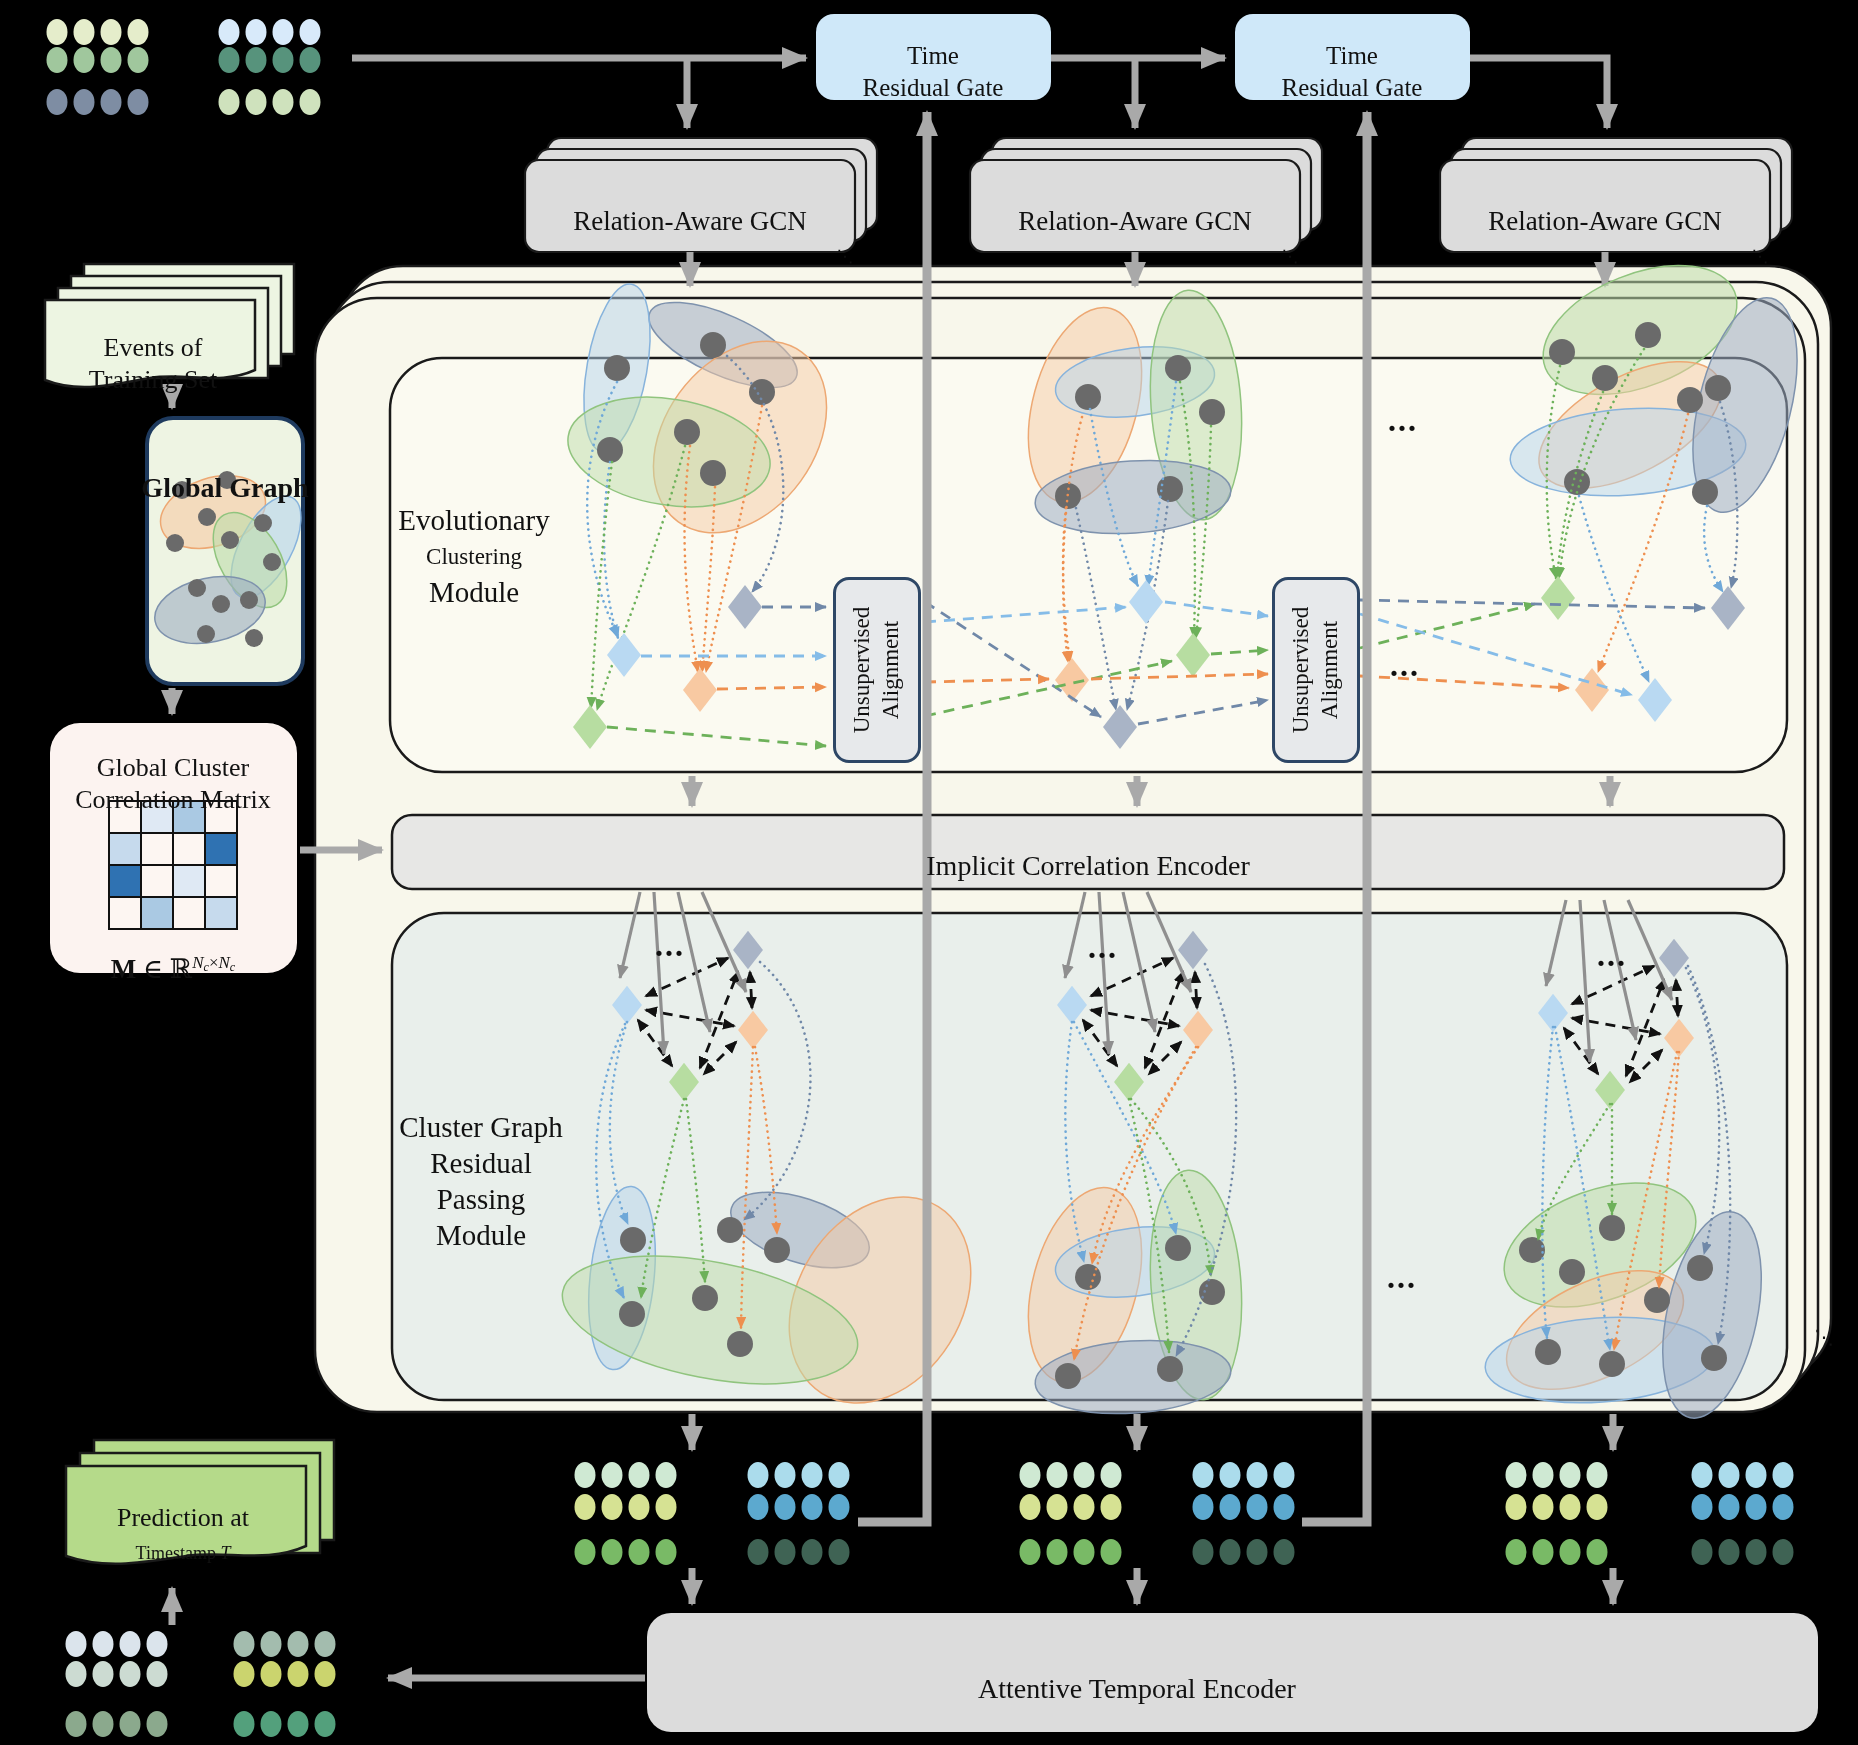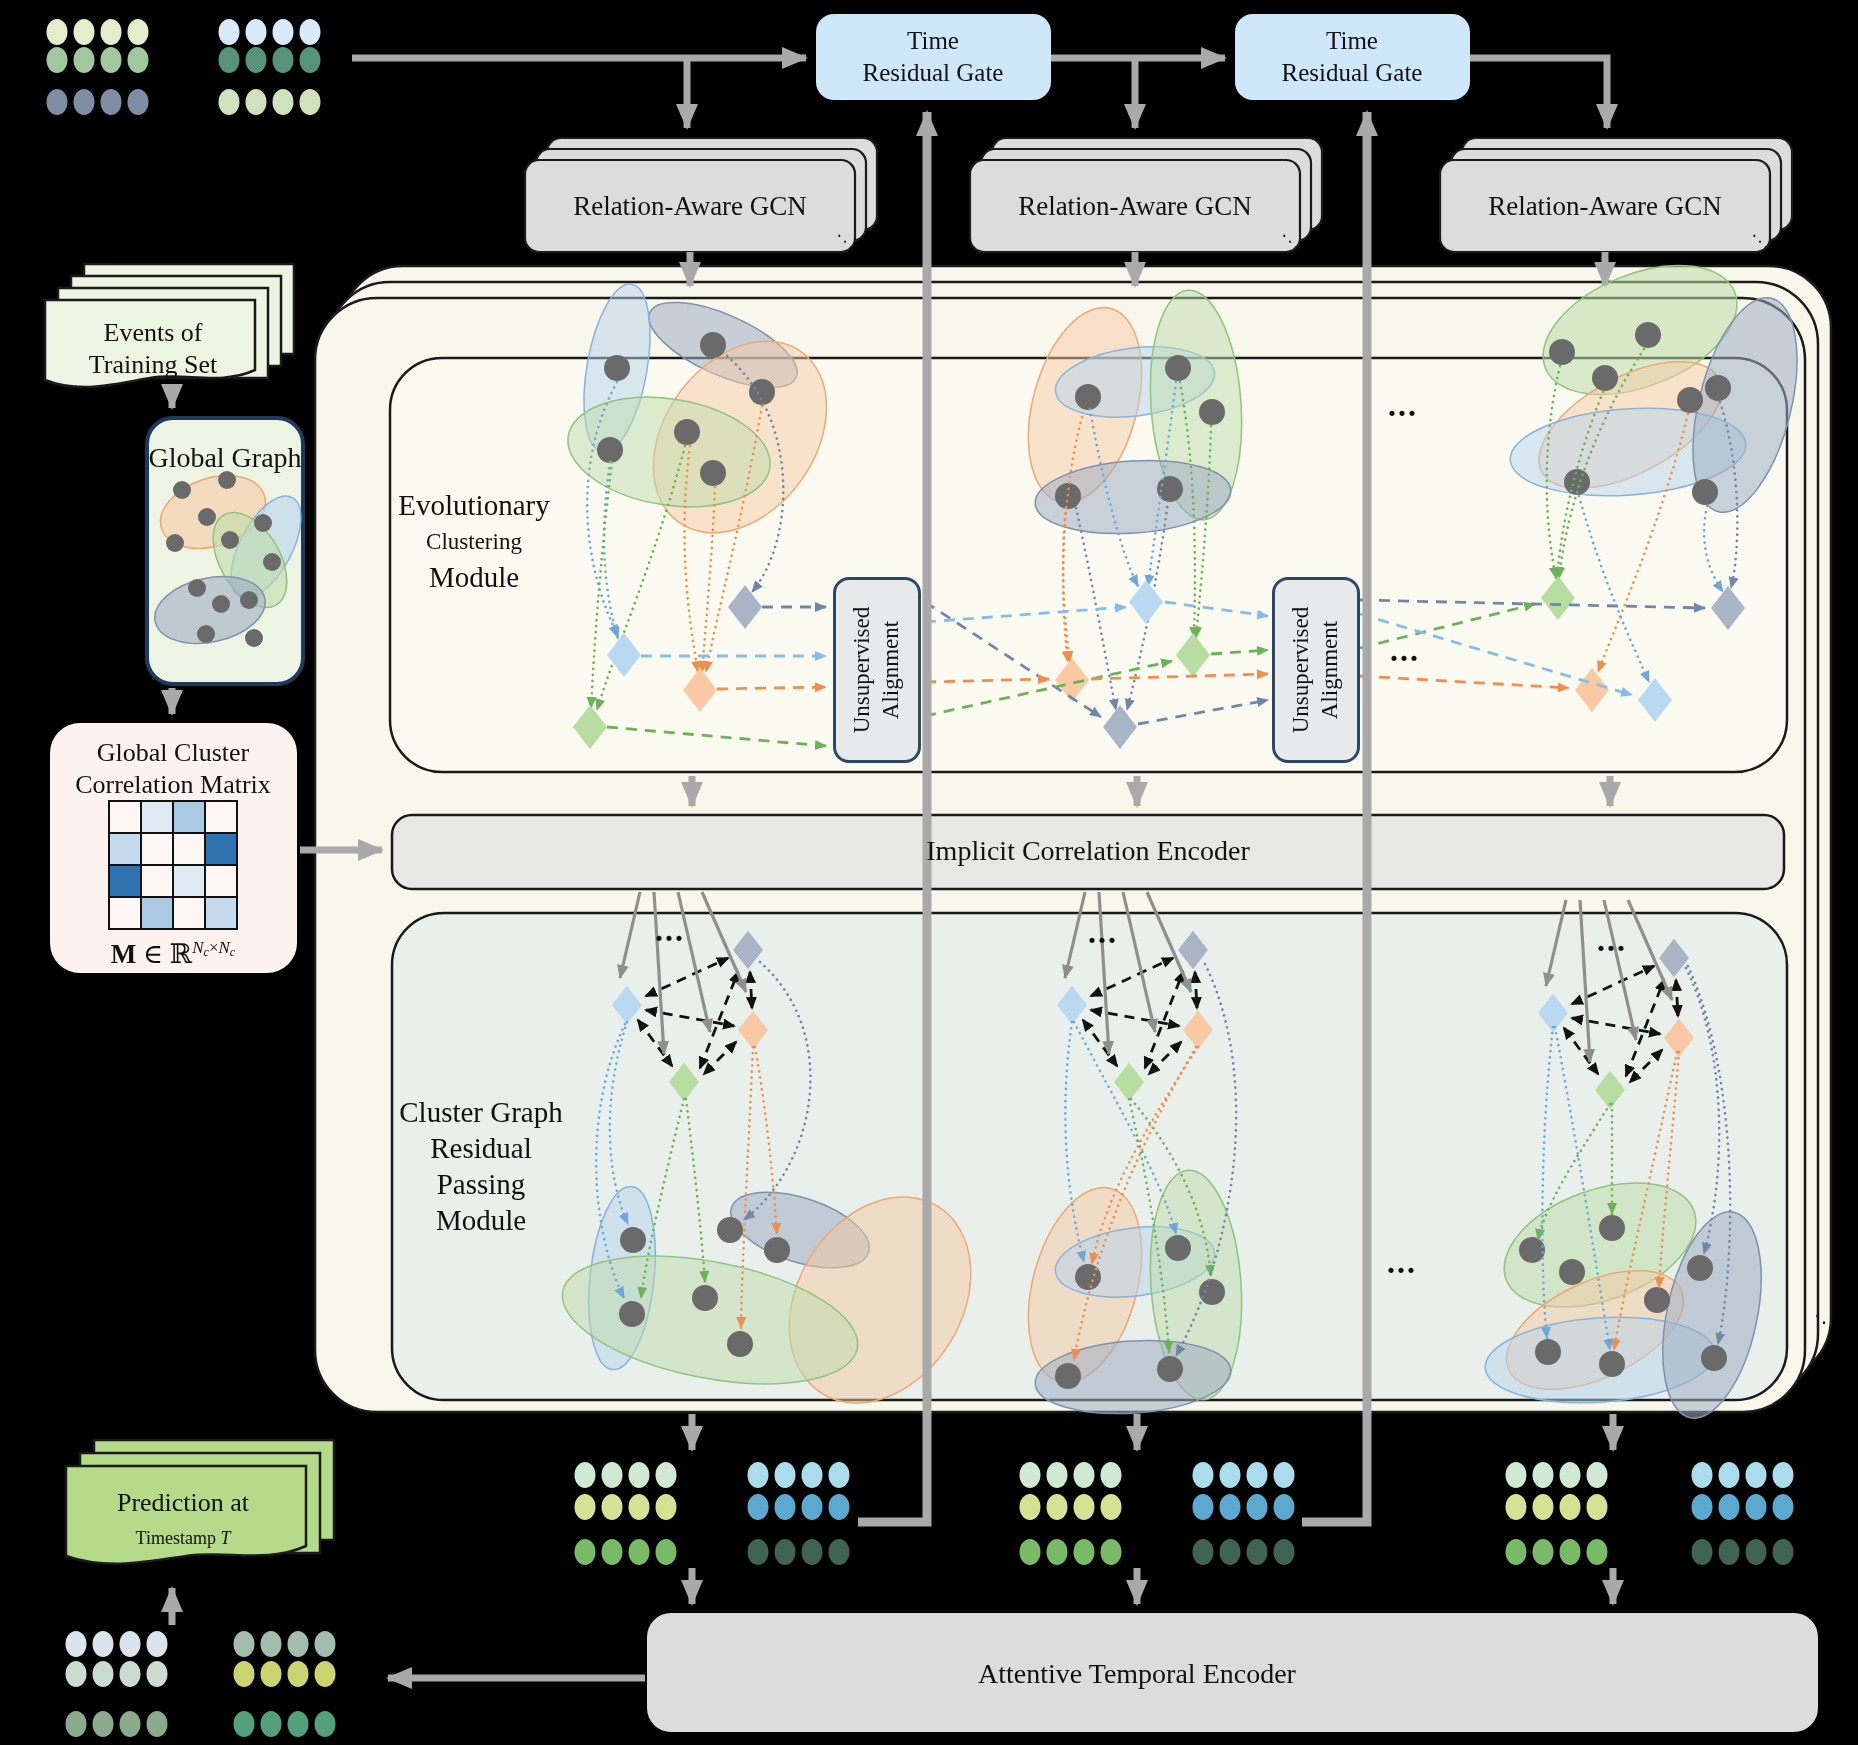--- a/index.html
+++ b/index.html
@@ -1,19 +1,19 @@
 <!DOCTYPE html>
 <html><head>
 <meta charset="utf-8">
 <style>
   html,body{margin:0;padding:0;background:#000;}
   #canvas{position:relative;width:1858px;height:1745px;background:#000;
           font-family:"Liberation Serif","DejaVu Serif",serif;color:#111;overflow:hidden;}
   #gfx{position:absolute;left:0;top:0;width:1858px;height:1745px;}
-  .lbl{position:absolute;transform:translate(-50%,-50%);text-align:center;white-space:nowrap;line-height:1.15;}
+  .lbl{position:absolute;transform:translate(-50%,-50%);text-align:center;white-space:nowrap;line-height:1.15;margin-top:15px;}
   .ua-box{position:absolute;width:88px;height:186px;background:#e7e9eb;border:3px solid #2e4766;border-radius:16px;box-sizing:border-box;}
   .ua-text{position:absolute;left:50%;top:50%;transform:translate(-50%,-50%) rotate(-90deg);
            text-align:center;font-size:23px;line-height:1.25;white-space:nowrap;}
   .dots-mark{font-weight:bold;letter-spacing:2px;font-size:32px;}
   .stack-mark{font-size:17px;color:#111;}
   sup .sv{font-size:17px;font-style:italic;}
   sup .sb{font-size:12px;font-style:italic;vertical-align:-3px;}
 </style>
 </head>
 <body>
@@ -532,21 +532,21 @@
 <div class="lbl" style="left:1135px;top:207px;font-size:27px">Relation-Aware GCN</div>
 <div class="lbl" style="left:1605px;top:207px;font-size:27px">Relation-Aware GCN</div>
 <div class="lbl stack-mark" style="left:845px;top:242px">⋱</div>
 <div class="lbl stack-mark" style="left:1290px;top:242px">⋱</div>
 <div class="lbl stack-mark" style="left:1760px;top:242px">⋱</div>
 <div class="lbl stack-mark" style="left:1824px;top:1322px;font-size:20px">⋱</div>
 
 <div class="lbl" style="left:153px;top:333px;font-size:26px">Events of</div>
 <div class="lbl" style="left:153px;top:365px;font-size:26px">Training Set</div>
 
-<div class="lbl" style="left:225px;top:458px;font-size:28px;font-weight:normal">Global Graph</div>
+<div class="lbl" style="left:225px;top:473px;font-size:28px;font-weight:bold">Global Graph</div>
 
 <div class="lbl" style="left:173px;top:753px;font-size:26px">Global Cluster</div>
 <div class="lbl" style="left:173px;top:785px;font-size:26px">Correlation Matrix</div>
 
 <div class="lbl" style="left:173px;top:952px;font-size:27px">
   <span style="font-weight:bold">M</span>
   <span>∈</span>
   <span>ℝ</span><sup><span class="sv">N</span><span class="sb">c</span><span class="sv" style="font-style:normal">×</span><span class="sv">N</span><span class="sb">c</span></sup>
 </div>
 

